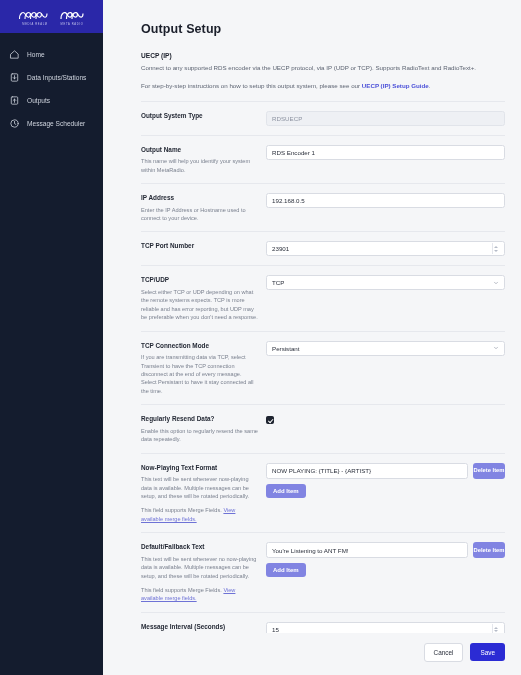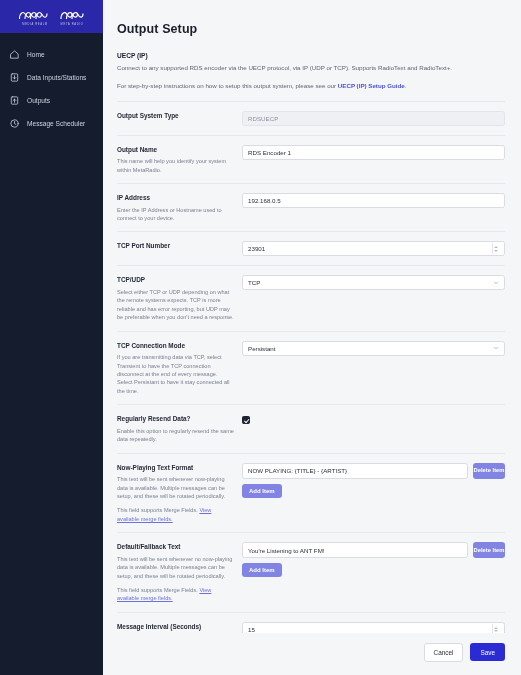--- a/index.html
+++ b/index.html
@@ -41,20 +41,21 @@
   }
   .nav-ico { width: 11px; height: 11px; flex: 0 0 11px; display:block; }
   .nav-ico svg { width: 11px; height: 11px; display: block; }
 
   
   .main {
     flex: 1 1 auto; height: 675px;
     background: #f5f6f8;
     position: relative;
     overflow: hidden;
+    padding-left: 24px;
   }
   .content { padding: 22px 16px 0 14px; }
   .page-title {
     font-size: 12.5px; font-weight: bold; color: #1b1f2b;
     letter-spacing: .1px;
   }
   .intro { margin-top: 16px; }
   .intro-title { font-size: 6.6px; font-weight: bold; color: #1b1f2b; }
   .intro-body {
     font-size: 6.2px; color: #5d6472; line-height: 1.55;

